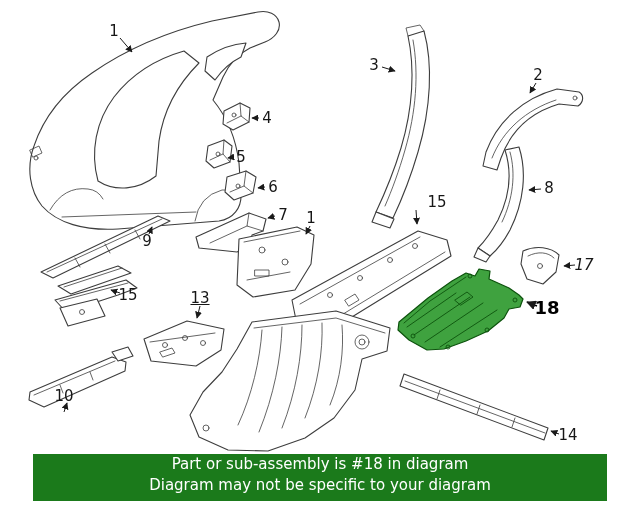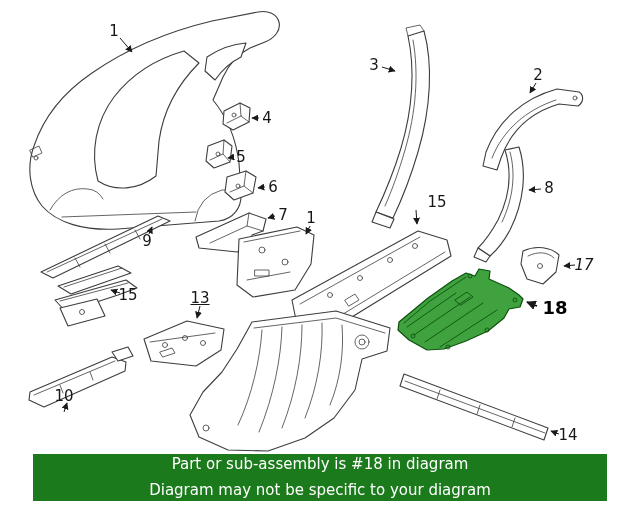--- a/index.html
+++ b/index.html
@@ -53,21 +53,21 @@
   .banner {
     position: absolute;
     left: 33px;
     top: 454px;
     width: 574px;
     height: 47px;
     background: var(--banner-green, #1b7a1b);
     color: #ffffff;
     display: flex;
     flex-direction: column;
-    justify-content: space-between;
+    justify-content: flex-start;
     align-items: center;
     line-height: 1.4;
     font-size: 15px;
   }
 </style>
 </head>
 <body>
 
 <div class="page">
 
@@ -248,20 +248,20 @@
   <div class="callout" style="left:283px; top:215px;">7</div>
   <div class="callout" style="left:549px; top:188px;">8</div>
   <div class="callout" style="left:147px; top:241px;">9</div>
   <div class="callout" style="left:64px;  top:396px;">10</div>
   <div class="callout" style="left:128px; top:295px;">15</div>
   <div class="callout" style="left:200px; top:298px;text-decoration:underline;">13</div>
   <div class="callout" style="left:568px; top:435px;text-align:center;">14</div>
   <div class="callout" style="left:437px; top:202px;">15</div>
   <div class="callout" style="left:311px; top:218px;">1</div>
   <div class="callout" style="left:584px; top:265px;font-style:italic;">17</div>
-  <div class="callout big" style="left:547px; top:307px;margin-left:8px;">18</div>
+  <div class="callout big" style="left:547px; top:307px;">18</div>
 
   <div class="banner">
     <div>Part or sub-assembly is #18 in diagram</div>
     <div>Diagram may not be specific to your diagram</div>
   </div>
 
 </div>
 
 </body></html>

